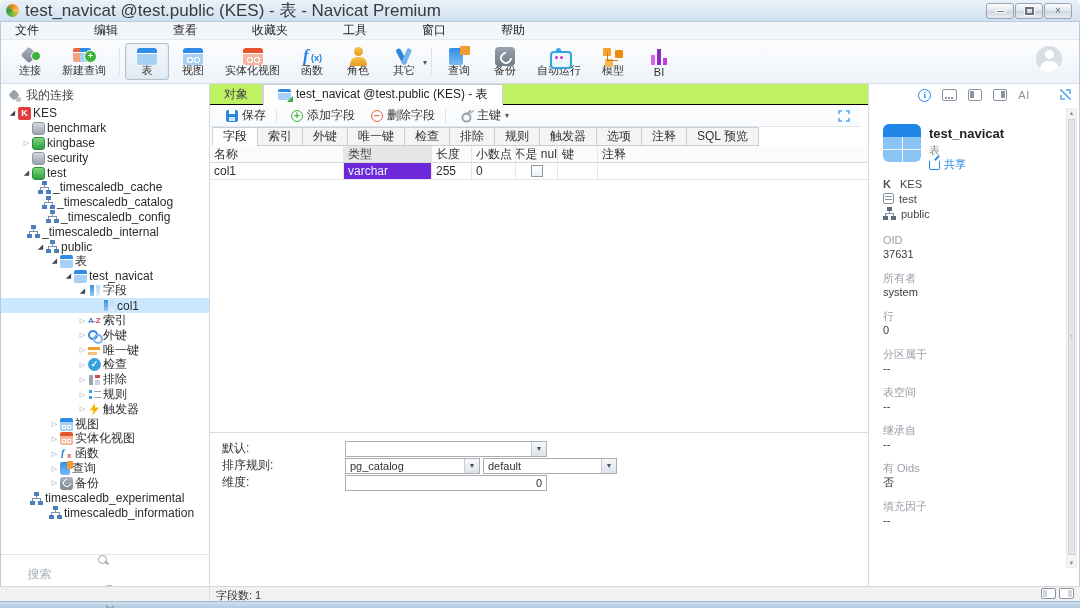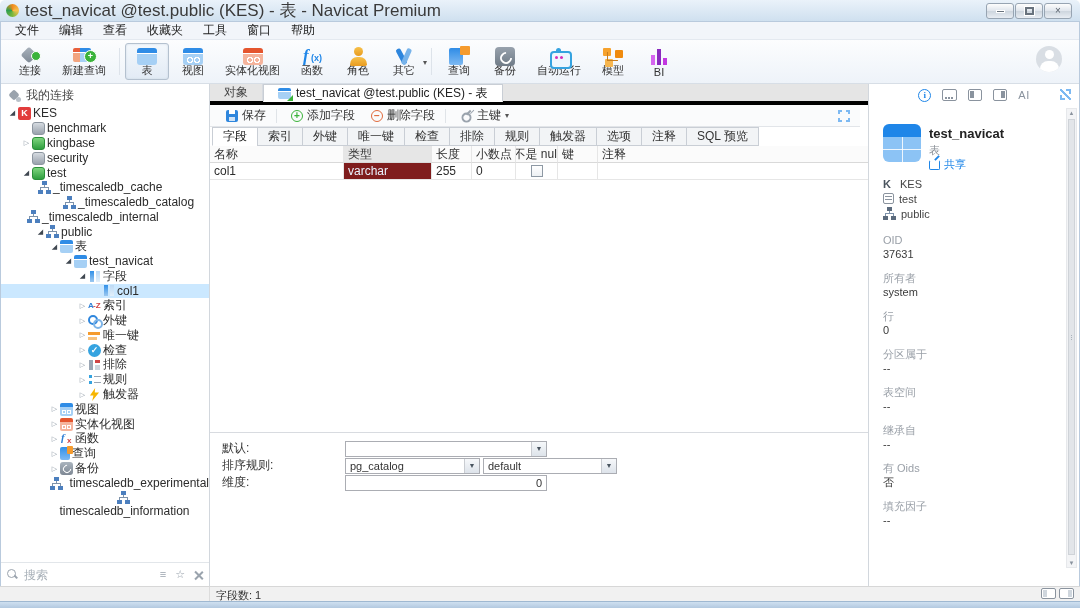--- a/index.html
+++ b/index.html
@@ -19,21 +19,21 @@
     display:flex;align-items:center;justify-content:center;color:#5a636d;font-size:10px;line-height:1;}
   .wbtn .bar{width:9px;height:3px;background:#68727d;border:1px solid #fff;}
   .wbtn .box{width:9px;height:8px;border:2px solid #68727d;outline:1px solid #fff;}
   #framebottom{position:absolute;left:0;right:0;bottom:0;height:7px;
     background:linear-gradient(#cfe0f0,#b3c9e0);border-top:1px solid #9fb8d1;}
   #frameleft{position:absolute;left:0;top:22px;bottom:7px;width:1px;background:#b9cadd;}
   #frameright{position:absolute;right:0;top:22px;bottom:7px;width:1px;background:#b9cadd;}
 
   
   #menubar{position:absolute;left:1px;right:1px;top:22px;height:18px;background:#f2f5fa;
-    display:flex;align-items:center;padding-left:4px;border-bottom:1px solid #e4e9f0;}
+    display:flex;align-items:center;padding-left:4px;border-bottom:1px solid #e4e9f0;gap:35px;}
   .menu-item{padding:0 10px;font-size:12px;color:#222;}
 
   
   #toolbar{position:absolute;left:1px;right:1px;top:40px;height:44px;
     background:linear-gradient(#fcfdfe,#eef3f9);border-bottom:1px solid #d7dee6;
     display:flex;align-items:stretch;padding-left:6px;}
   .tbtn{display:flex;flex-direction:column;align-items:center;justify-content:center;
     min-width:44px;padding:1px 7px;border:1px solid transparent;border-radius:3px;margin:3px 1px;position:relative;}
   .tbtn.active{border-color:#b4c1cf;background:linear-gradient(#f4f8fc,#e2ebf5);box-shadow:inset 0 0 2px #c8d4e0;}
   .tbtn .tlab{font-size:11px;color:#333;margin-top:1px;white-space:nowrap;}
@@ -132,35 +132,35 @@
   .tic-mview2{background:
     radial-gradient(circle at 4px 9px,rgba(0,0,0,0) 1.1px,#fff 1.2px 2.3px,rgba(0,0,0,0) 2.5px),
     radial-gradient(circle at 9px 9px,rgba(0,0,0,0) 1.1px,#fff 1.2px 2.3px,rgba(0,0,0,0) 2.5px),
     linear-gradient(#e4552e 0 4px,#f5b49c 4px);}
   .tic-fx::before{content:"f";font:italic bold 11px "Liberation Serif",serif;color:#2e7fd6;position:absolute;left:1px;top:-1px;}
   .tic-fx::after{content:"x";font:bold 8px "Liberation Sans",sans-serif;color:#d04545;position:absolute;left:7px;top:4px;}
   .tic-query2{width:10px;background:linear-gradient(#3190e8,#7db9f2);border-radius:2px;}
   .tic-query2::after{content:"";position:absolute;right:-3px;top:-1px;width:6px;height:8px;background:#f59b2e;border-radius:1px;}
   .tic-backup2{background:linear-gradient(#aab4be,#7e8894);border-radius:3px;}
   .tic-backup2::after{content:"";position:absolute;left:2.5px;top:2.5px;width:6px;height:6px;border:1.5px solid #fff;border-radius:50%;border-top-color:transparent;transform:rotate(45deg);}
-  #sb-search{position:absolute;left:0;right:0;bottom:0;height:24px;border-top:1px solid #e2e6ea;
-    display:flex;align-items:center;padding:0 6px;}
+  #sb-search{position:absolute;left:0;right:0;bottom:0;height:32px;border-top:1px solid #e2e6ea;
+    display:flex;align-items:center;padding:0 6px;flex-direction:column;}
   .i-mag{width:11px;height:11px;position:relative;margin-right:4px;flex:0 0 auto;}
   .i-mag::before{content:"";position:absolute;left:0;top:0;width:7px;height:7px;border:1.5px solid #9aa3ad;border-radius:50%;}
   .i-mag::after{content:"";position:absolute;left:7px;top:7px;width:4px;height:1.5px;background:#9aa3ad;transform:rotate(45deg);}
   #search-input{flex:1;border:none;outline:none;font-size:12px;color:#333;background:transparent;min-width:0;}
   #search-input::placeholder{color:#a8b0b8;}
   .sb-tool{color:#9aa3ad;font-size:11px;margin-left:9px;flex:0 0 auto;line-height:1;}
   .i-x{width:9px;height:9px;position:relative;}
   .i-x::before,.i-x::after{content:"";position:absolute;left:4px;top:0;width:1.5px;height:11px;background:#9aa3ad;}
   .i-x::before{transform:rotate(45deg);} .i-x::after{transform:rotate(-45deg);}
 
   
   #center{position:absolute;left:210px;width:658px;top:84px;bottom:22px;background:#fff;}
-  #tabbar{position:absolute;left:0;right:0;top:0;height:21px;background:#e5e5e5;border-bottom:4px solid #000000;display:flex;}
+  #tabbar{position:absolute;left:0;right:0;top:0;height:21px;background:#bef264;border-bottom:1px solid #000000;display:flex;}
   .tab{display:flex;align-items:center;padding:0 14px;font-size:12px;color:#444;border-right:1px solid #d6dae0;}
   .tab.active{background:#fff;border:1px solid #c9ced5;border-bottom-color:#fff;margin-bottom:-1px;color:#222;}
   .tab-ic{width:13px;height:11px;position:relative;margin-right:5px;border-radius:2px;
     background:linear-gradient(#fff,#fff) 0 3px/13px 1px no-repeat,linear-gradient(#2f8ce6 0 3px,#a6d0f5 3px);}
   .tab-ic::after{content:"";position:absolute;right:-2px;bottom:-2px;border-left:6px solid transparent;border-bottom:6px solid #3bb33b;}
   #edit-toolbar{position:absolute;left:0;right:8px;top:21px;height:22px;background:#fafbfc;border-bottom:1px solid #e2e5e9;
     display:flex;align-items:center;padding-left:6px;}
   .ebtn{display:flex;align-items:center;margin:0 6px;font-size:12px;color:#333;position:relative;}
   .ebtn > span{margin-left:4px;}
   .esep{width:1px;height:14px;background:#e0e4e8;margin:0 4px;}
@@ -184,21 +184,21 @@
   .stab.active{background:#fff;border-bottom-color:#fff;color:#111;}
 
   
   #grid{position:absolute;left:0;right:0;top:62px;bottom:0;}
   .grow{display:flex;height:17px;}
   .gc{border-right:1px solid #e6e6e6;border-bottom:1px solid #e6e6e6;padding:0 4px;display:flex;align-items:center;
     font-size:12px;color:#2c2c2c;overflow:hidden;white-space:nowrap;}
   .ghead .gc{background:#fbfbfb;border-bottom:1px solid #d9d9d9;color:#333;}
   .ghead .gc:nth-child(2){background:#e6e6e6;}
   .c1{width:134px;} .c2{width:88px;} .c3{width:40px;} .c4{width:44px;} .c5{width:42px;justify-content:center;} .c6{width:40px;} .c7{flex:1;border-right:none;}
-  .cell-type-sel{background:#7f1d1d;color:#eaf4ff;}
+  .cell-type-sel{background:#6d28d9;color:#eaf4ff;}
   .nncheck{width:12px;height:12px;border:1px solid #8e99a4;background:linear-gradient(#fff,#eef1f4);}
 
   
   #splitter{position:absolute;left:0;right:0;top:348px;height:1px;background:#d8dbe0;}
   #fieldform{position:absolute;left:12px;top:356px;right:10px;}
   .frow{display:flex;align-items:center;height:17px;margin-bottom:0;}
   .flabel{width:123px;font-size:12px;color:#333;flex:0 0 auto;}
   .combo{height:16px;border:1px solid #abadb3;background:#fff;display:flex;align-items:center;position:relative;font-size:11px;}
   .combo .cval{flex:1;padding:0 4px;overflow:hidden;white-space:nowrap;}
   .combo .carr{width:15px;height:100%;border-left:1px solid #c9ccd1;background:linear-gradient(#f6f8fa,#dde3ea);
@@ -387,24 +387,29 @@
       <div class="trow" style="padding-left: 20px;">
         <span class="exp open">◢</span>
         <span class="tic tic-db-green"></span>
         <span class="tlabel">test</span>
       </div>
       <div class="trow" style="padding-left: 26px;">
         <span class="exp"></span>
         <span class="tic tic-schema"></span>
         <span class="tlabel">_timescaledb_cache</span>
       </div>
-      <div class="trow" style="padding-left: 51px;">
+      <div class="trow" style="padding-left: 30px;">
         <span class="exp"></span>
         <span class="tic tic-schema"></span>
         <span class="tlabel">_timescaledb_catalog</span>
+      </div>
+      <div class="trow" style="padding-left: 34px;">
+        <span class="exp"></span>
+        <span class="tic tic-schema"></span>
+        <span class="tlabel">_timescaledb_config</span>
       </div>
       <div class="trow" style="padding-left: 15px;">
         <span class="exp"></span>
         <span class="tic tic-schema"></span>
         <span class="tlabel">_timescaledb_internal</span>
       </div>
       <div class="trow" style="padding-left: 34px;">
         <span class="exp open">◢</span>
         <span class="tic tic-schema"></span>
         <span class="tlabel">public</span>
@@ -482,26 +487,26 @@
       <div class="trow" style="padding-left: 48px;">
         <span class="exp">▷</span>
         <span class="tic tic-query2"></span>
         <span class="tlabel">查询</span>
       </div>
       <div class="trow" style="padding-left: 48px;">
         <span class="exp">▷</span>
         <span class="tic tic-backup2"></span>
         <span class="tlabel">备份</span>
       </div>
-      <div class="trow" style="padding-left: 34px; justify-content: space-between;">
+      <div class="trow" style="padding-left: 18px;">
         <span class="exp"></span>
         <span class="tic tic-schema"></span>
         <span class="tlabel">timescaledb_experimental</span>
       </div>
-      <div class="trow" style="padding-left: 37px; flex-direction: column;">
+      <div class="trow" style="padding-left: 37px;">
         <span class="exp"></span>
         <span class="tic tic-schema"></span>
         <span class="tlabel">timescaledb_information</span>
       </div>
     </div>
   <div id="sb-search">
     <span class="i-mag"></span>
     <input id="search-input" placeholder="搜索" style="">
     <span class="sb-tool">≡</span>
     <span class="sb-tool">☆</span>

